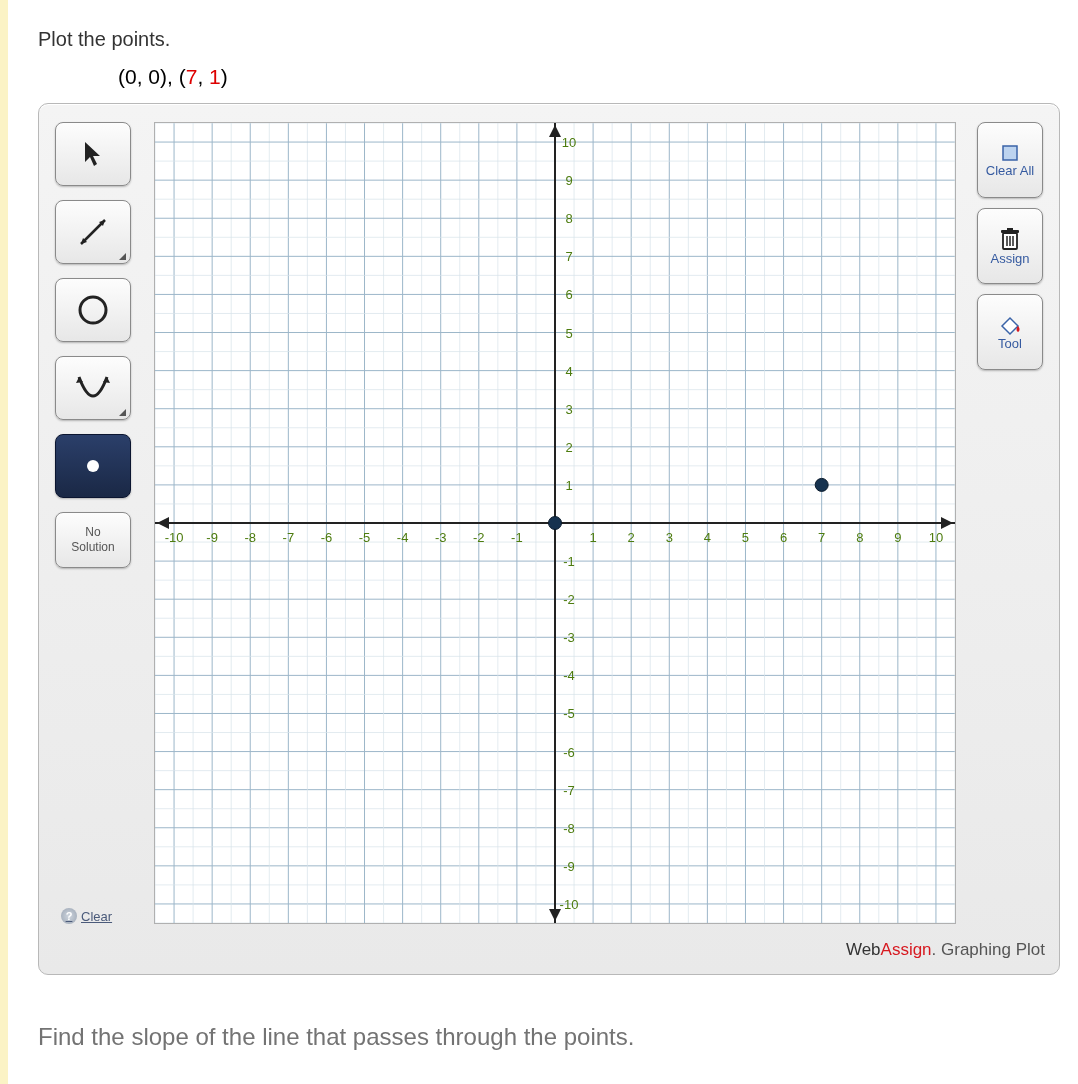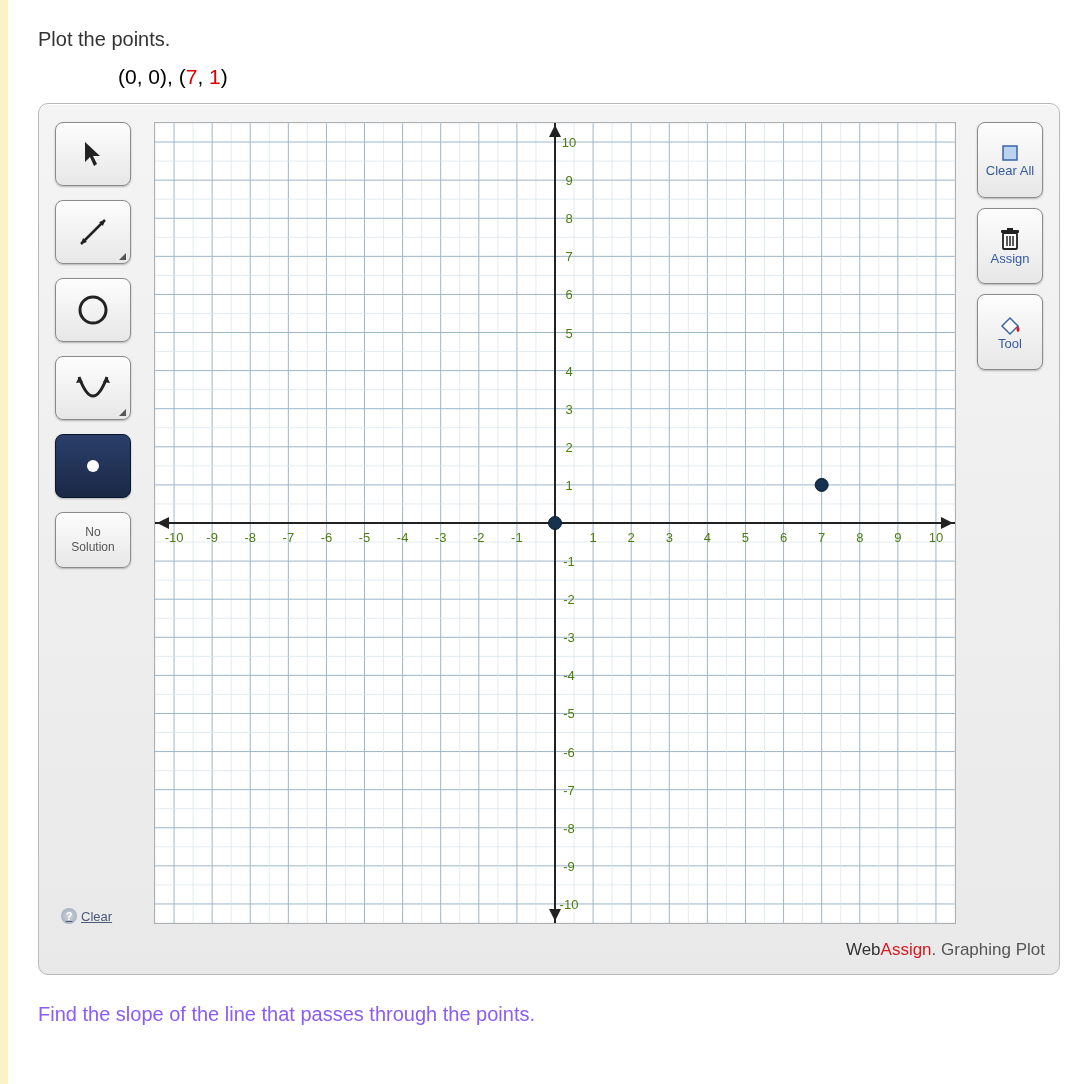--- a/index.html
+++ b/index.html
@@ -19,21 +19,21 @@
   .r-btn span.lbl{color:#355aa0}
   .help{position:absolute;left:22px;bottom:50px;font-size:13px;color:#4a5a7a;text-decoration:underline;display:flex;align-items:center;gap:4px;cursor:pointer}
   .help-ico{width:16px;height:16px;border-radius:50%;background:radial-gradient(#cfd6df,#9aa4b2);display:flex;align-items:center;justify-content:center;font-size:11px;font-weight:bold;color:#fff}
   .brand{position:absolute;right:14px;bottom:14px;font-size:17px;color:#555}
   .brand .web{color:#333;font-weight:normal}
   .brand .assign{color:#d71920;font-weight:normal}
   .brand .rest{color:#555}
   .plot{position:absolute;left:115px;top:18px;width:800px;height:800px;background:#fff;border:1px solid #b0b0b0}
   .plot svg{position:absolute;left:0;top:0}
   .plot .lbl{position:absolute;font-size:13px;color:#4d7c0f;transform:translate(-50%,-50%);user-select:none}
-  .follow{font-size:20px;color:#8b5cf6;margin-top:28px}
+  .follow{font-size:24px;color:#737373;margin-top:48px}
   
   .ico-svg{display:block}
 </style>
 </head>
 <body>
 
 <div class="page">
   <div class="prompt">Plot the points.</div>
   <div class="coords">
     <span class="black">(0, 0)</span><span class="black">, (</span><span class="red">7</span><span class="black">, </span><span class="red">1</span><span class="black">)</span>

